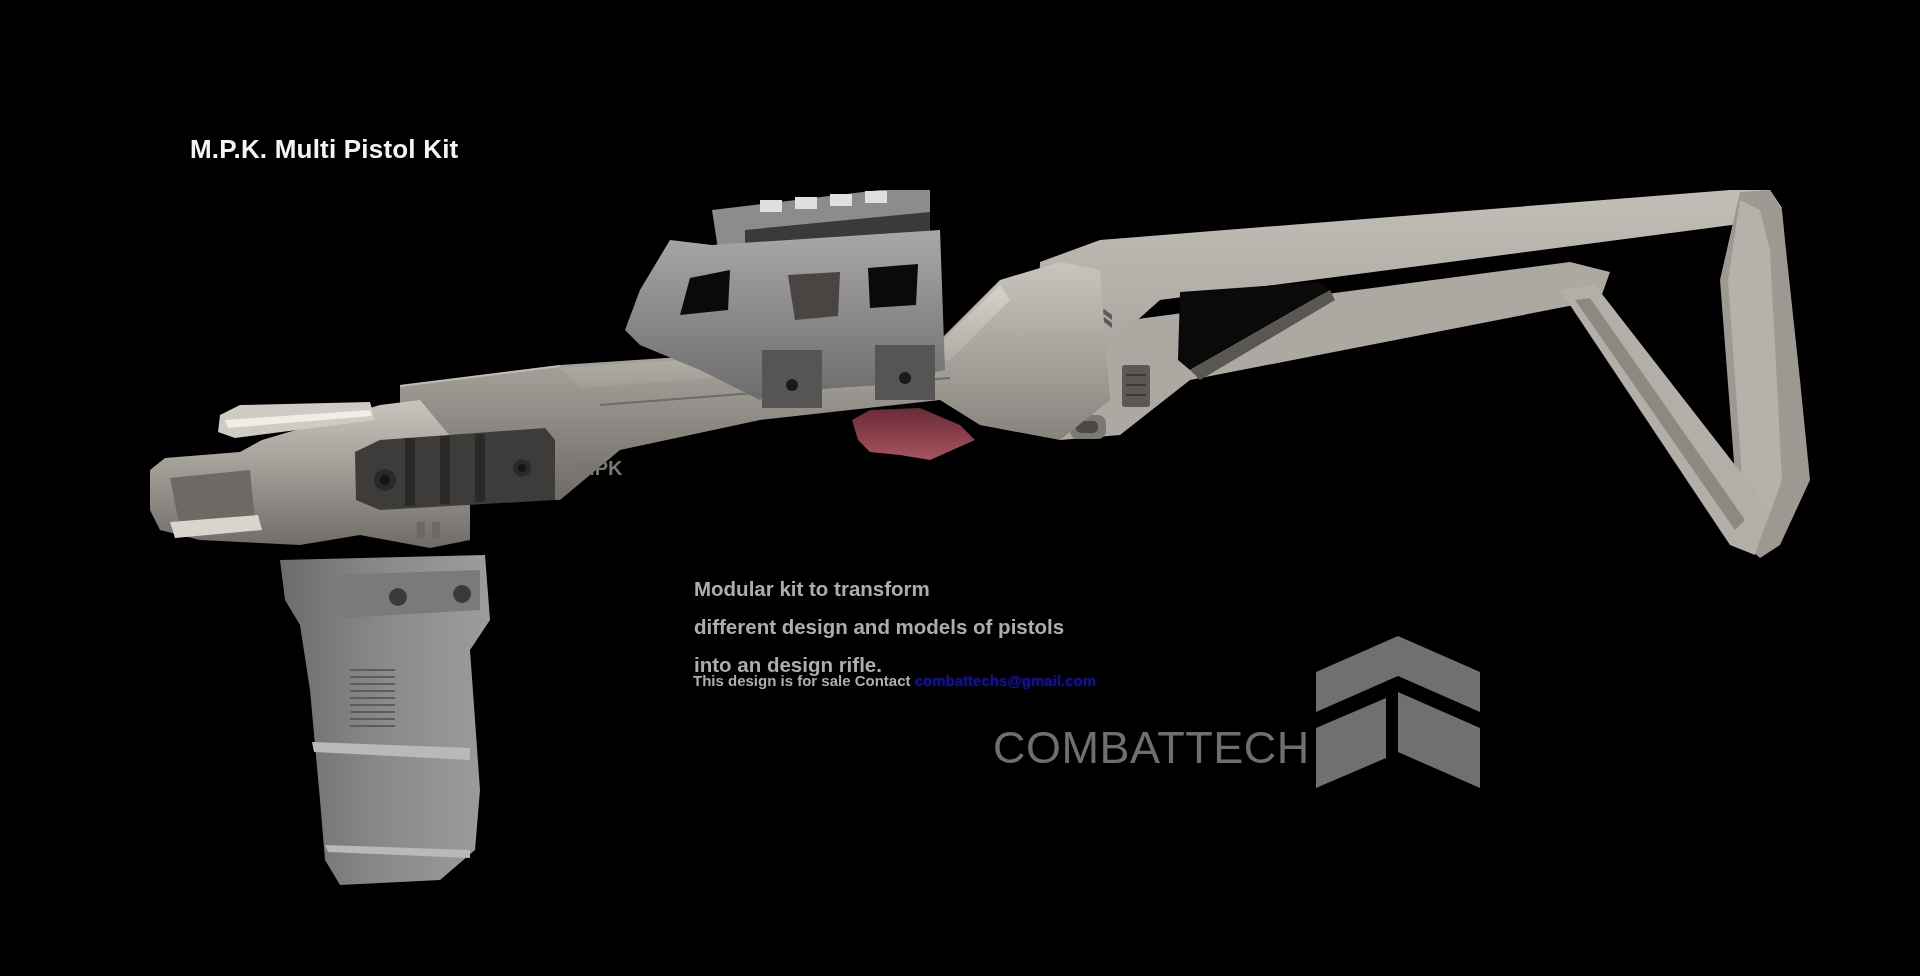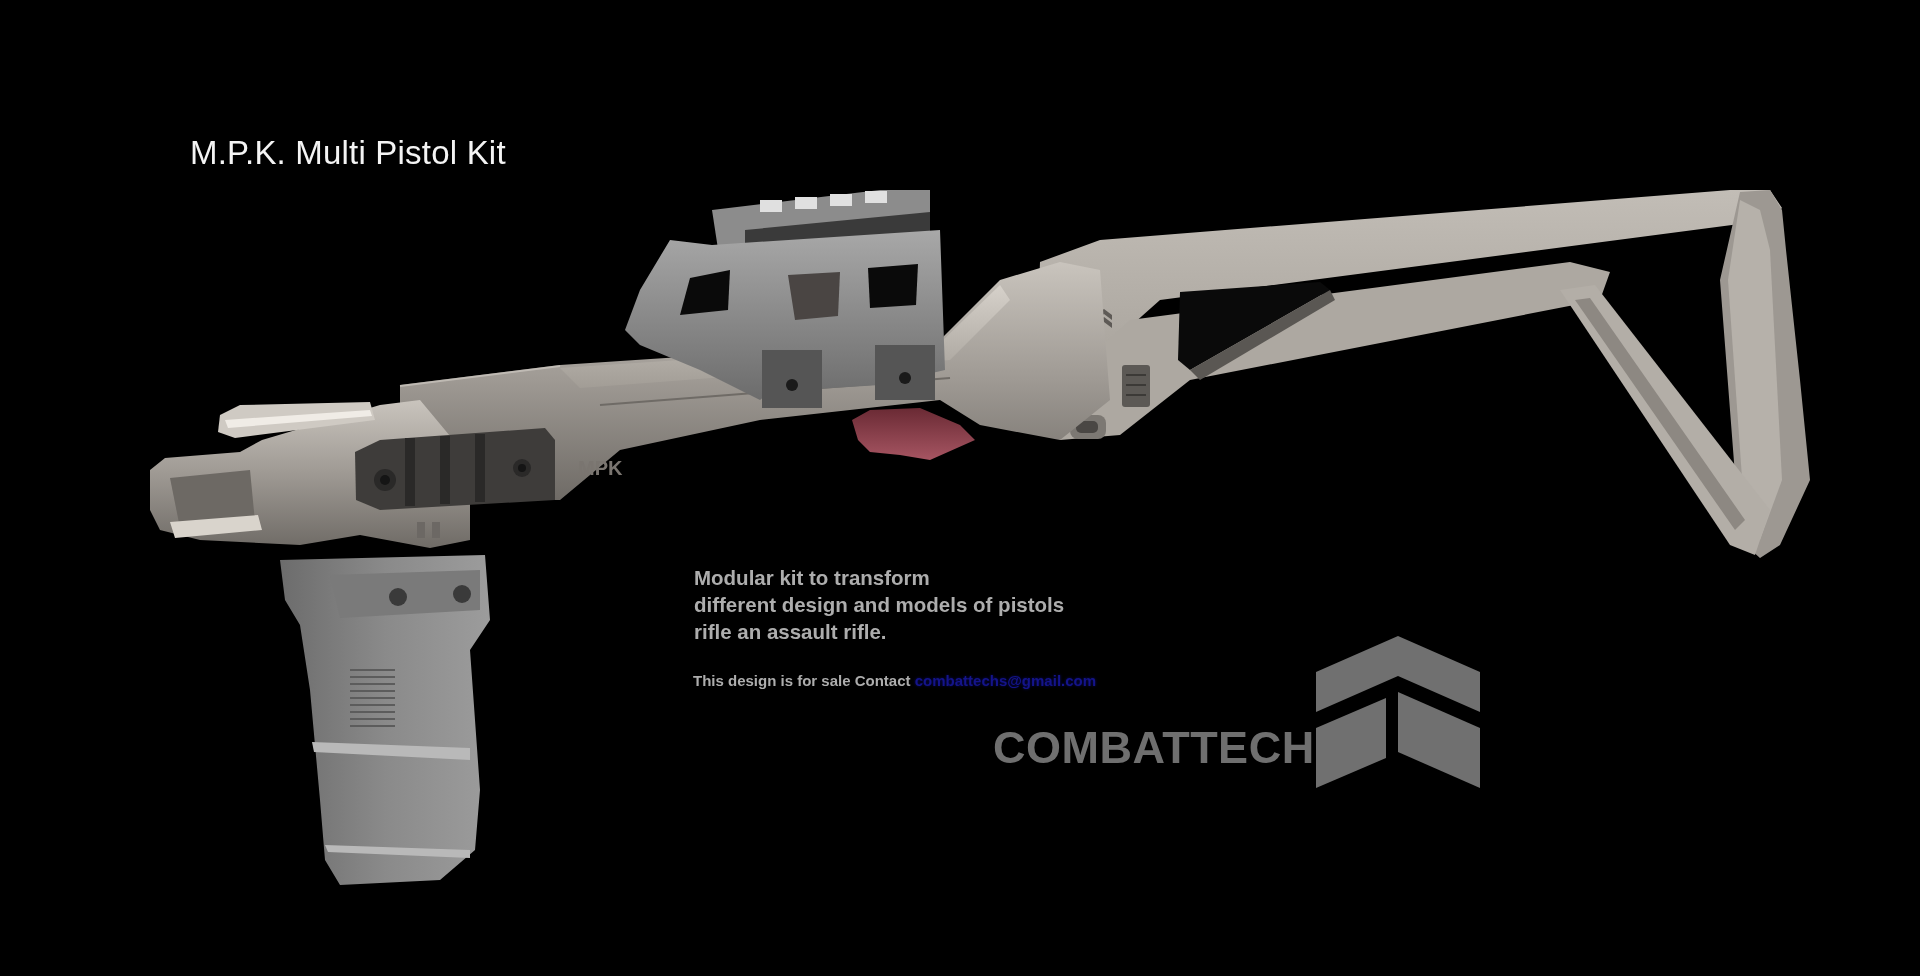--- a/index.html
+++ b/index.html
@@ -18,57 +18,57 @@
       position: absolute;
       left: 0;
       top: 0;
       width: 1920px;
       height: 976px;
     }
     .title {
       position: absolute;
       left: 190px;
       top: 134px;
-      font-size: 33px;
-      font-weight: normal;
+      font-size: 26px;
+      font-weight: bold;
       color: #f4f4f4;
       letter-spacing: 0.2px;
       white-space: nowrap;
     }
     .desc {
       position: absolute;
       left: 694px;
       top: 564px;
       font-size: 20.5px;
       line-height: 27px;
       color: #adadad;
       font-weight: bold;
       white-space: nowrap;
     }
-    .desc div { height: 27px; }
+    .desc div { height: 27px; margin-top: 11px; }
     .contact {
       position: absolute;
       left: 693px;
       top: 672px;
       font-size: 15px;
       color: #adadad;
       font-weight: bold;
       white-space: nowrap;
     }
     .contact .email {
       color: #14148a;
       text-decoration: none;
       text-shadow: 0 0 3px #0a0a60;
     }
     .brand {
       position: absolute;
       left: 993px;
       top: 722px;
       font-size: 45px;
-      font-weight: bold;
+      font-weight: normal;
       color: #6f6f6f;
       letter-spacing: 0.5px;
       white-space: nowrap;
     }
     .logo {
       position: absolute;
       left: 1310px;
       top: 636px;
       width: 180px;
       height: 152px;
@@ -215,21 +215,21 @@
   </g>
 
   <line x1="400" y1="386" x2="560" y2="366" stroke="#d5d0c9" stroke-width="2" opacity="0.6"></line>
 </svg>
 
 <div class="title">M.P.K. Multi Pistol Kit</div>
 
 <div class="desc">
   <div>Modular kit to transform</div>
   <div>different design and models of pistols</div>
-  <div>rifle an assault rifle.</div>
+  <div>into an design rifle.</div>
 </div>
 
 <div class="contact">
   <span>This design is for sale Contact </span><a class="email">combattechs@gmail.com</a>
 </div>
 
 <div class="brand">COMBATTECH</div>
 
 <svg class="logo" viewBox="0 0 180 152" xmlns="http://www.w3.org/2000/svg">
 

